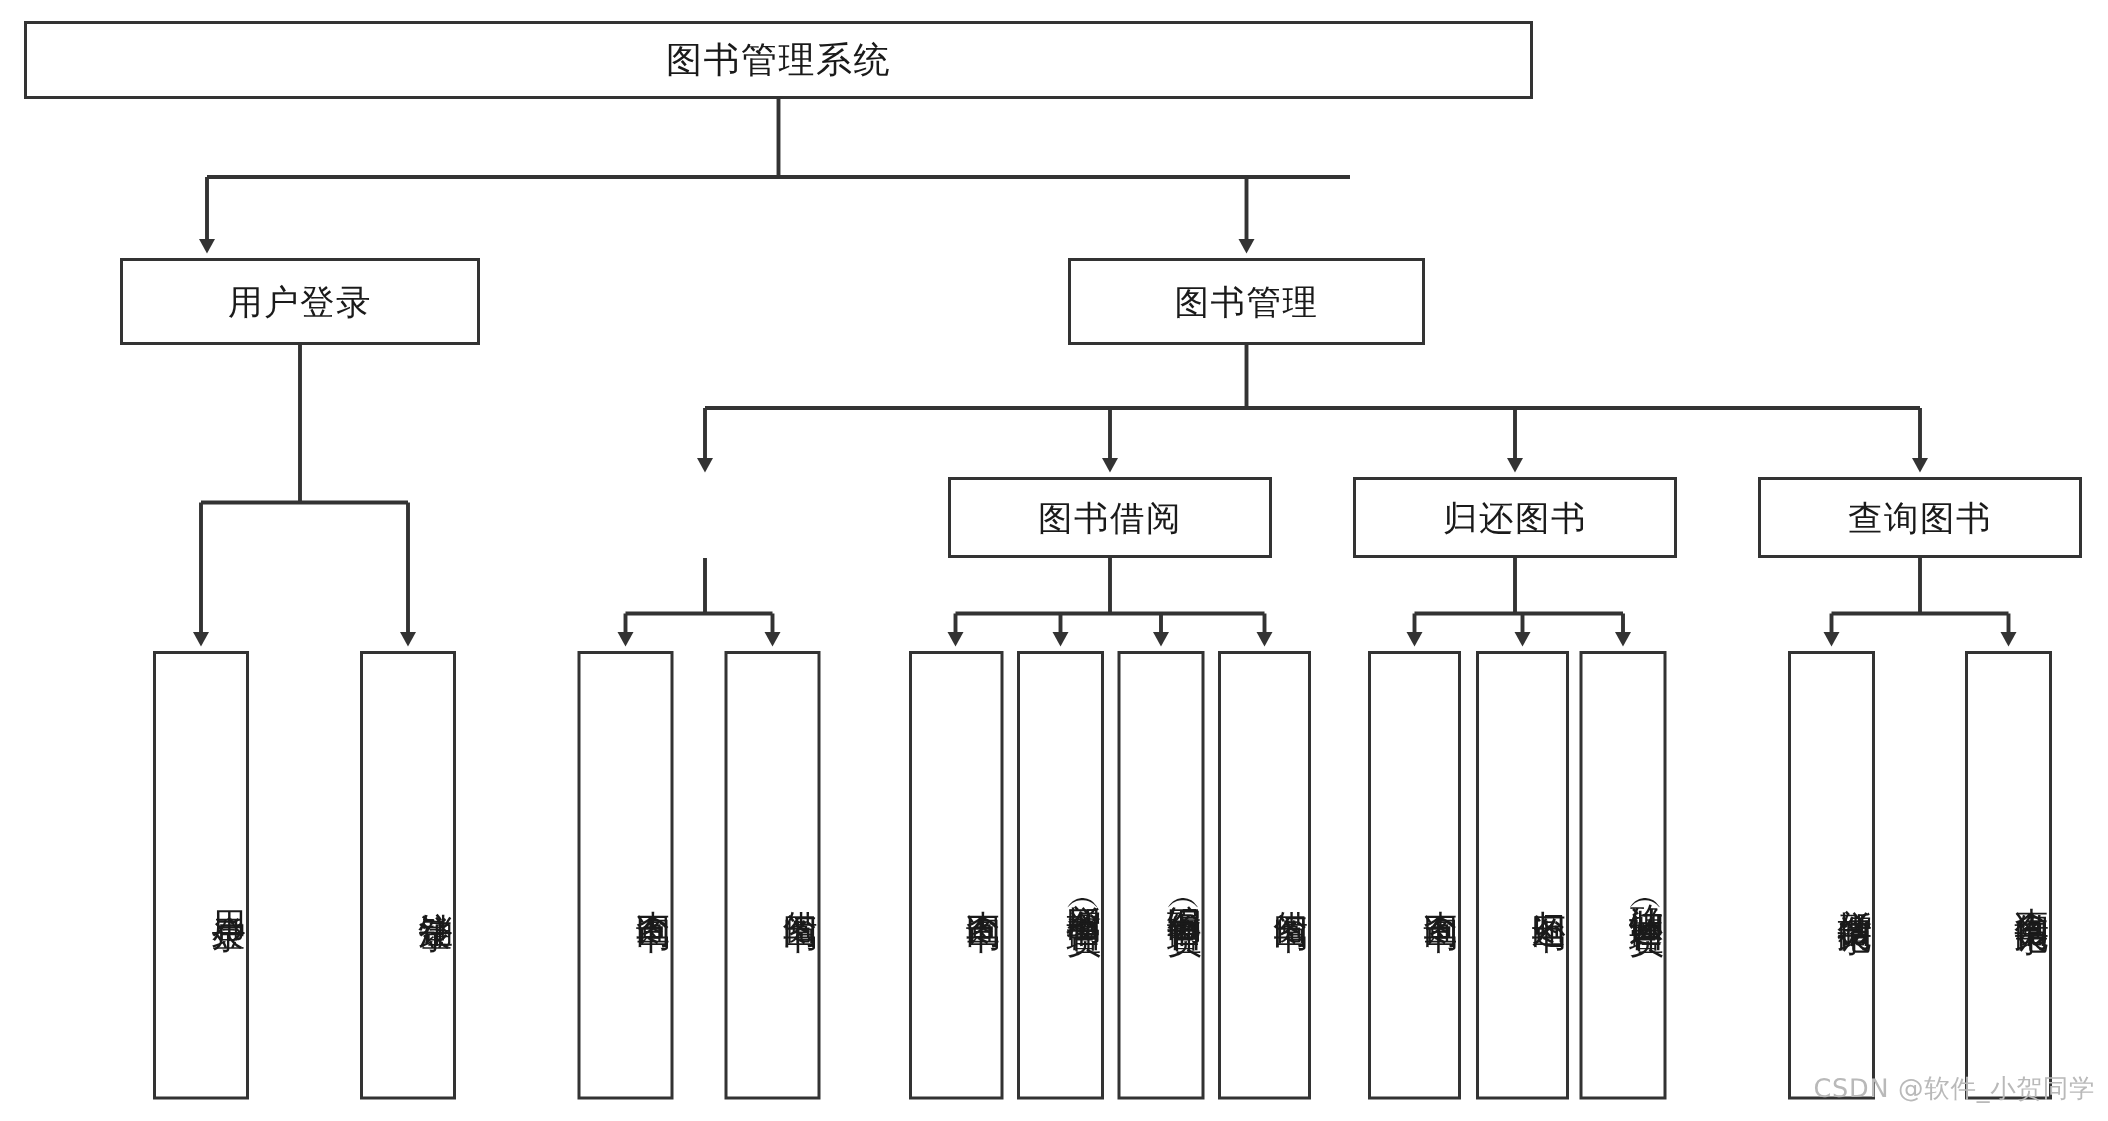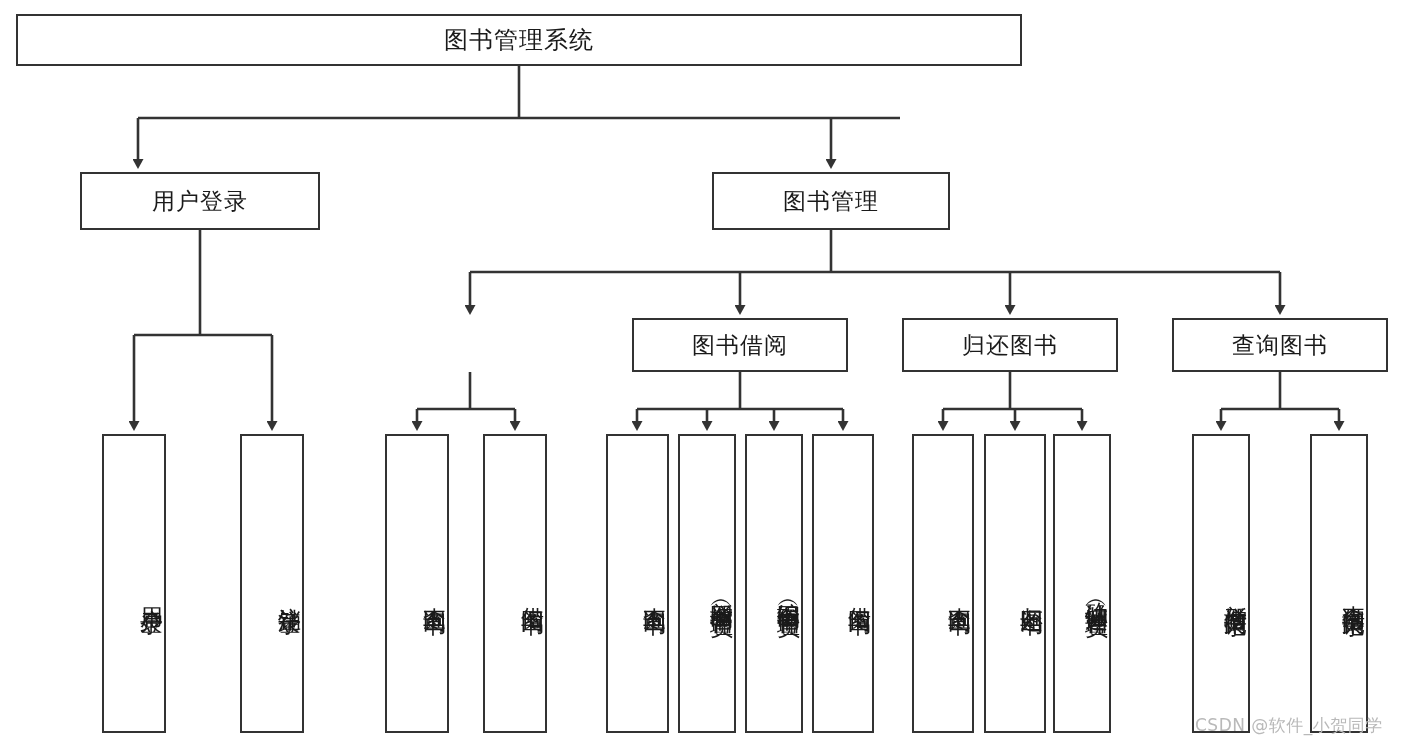--- a/index.html
+++ b/index.html
@@ -59,20 +59,21 @@
     font-size: 24px;
   }
   .watermark {
     position: absolute;
     left: 1195px;
     top: 714px;
     font-size: 17px;
     color: #b9b9b9;
     white-space: nowrap;
     letter-spacing: 0.5px;
+    padding-left: 14px;
   }
 </style>
 </head>
 <body>
 
 <div id="canvas">
 
   <svg class="connectors" viewBox="0 0 1405 747" xmlns="http://www.w3.org/2000/svg">
     <defs>
       <marker id="arrow" markerWidth="10" markerHeight="11" refX="1" refY="5.5" orient="auto" markerUnits="userSpaceOnUse">

